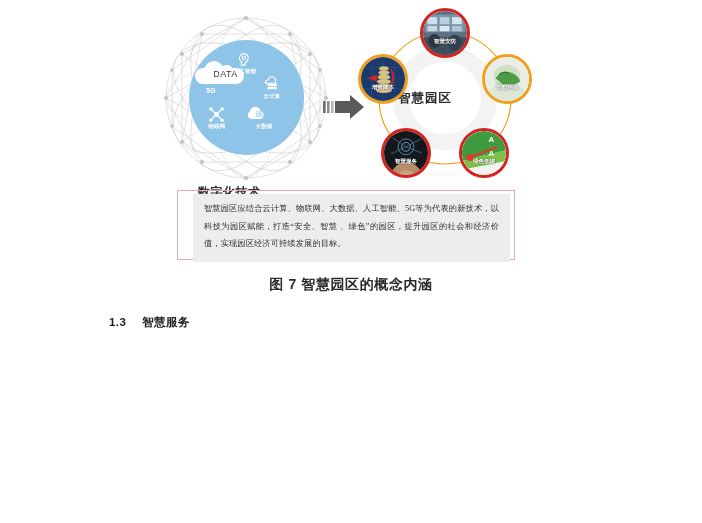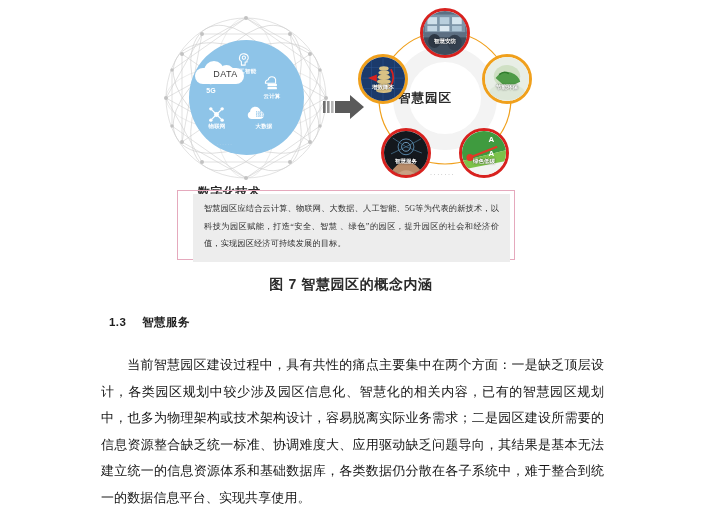--- a/index.html
+++ b/index.html
@@ -480,15 +480,14 @@
   <div class="callout">
     <p>智慧园区应结合云计算、物联网、大数据、人工智能、5G等为代表的新技术，以科技为园区赋能，打造“安全、智慧 、绿色”的园区，提升园区的社会和经济价值，实现园区经济可持续发展的目标。</p>
   </div>
 
   <div class="fig-caption">图 7  智慧园区的概念内涵</div>
 
   <div class="section-heading">
     <span class="num">1.3</span><span>智慧服务</span>
   </div>
 
-  <div class="body-text"><span class="indent"></span><span>当前智慧园区建设过程中，具有共性的痛点主要集中在两个方面：一是缺乏顶层设计，各类园区规划中较少涉及园区信息化、智慧化的相关内容，已有的智慧园区规划中，也多为物理架构或技术架构设计，容易脱离实际业务需求；二是园区建设所需要的信息资源整合缺乏统一标准、协调难度大、应用驱动缺乏问题导向，其结果是基本无法建立统一的信息资源体系和基础数据库，各类数据仍分散在各子系统中，难于整合到统一的数据信息平台、实现共享使用。</span></div>
 
 </div>
 
 </body></html>

